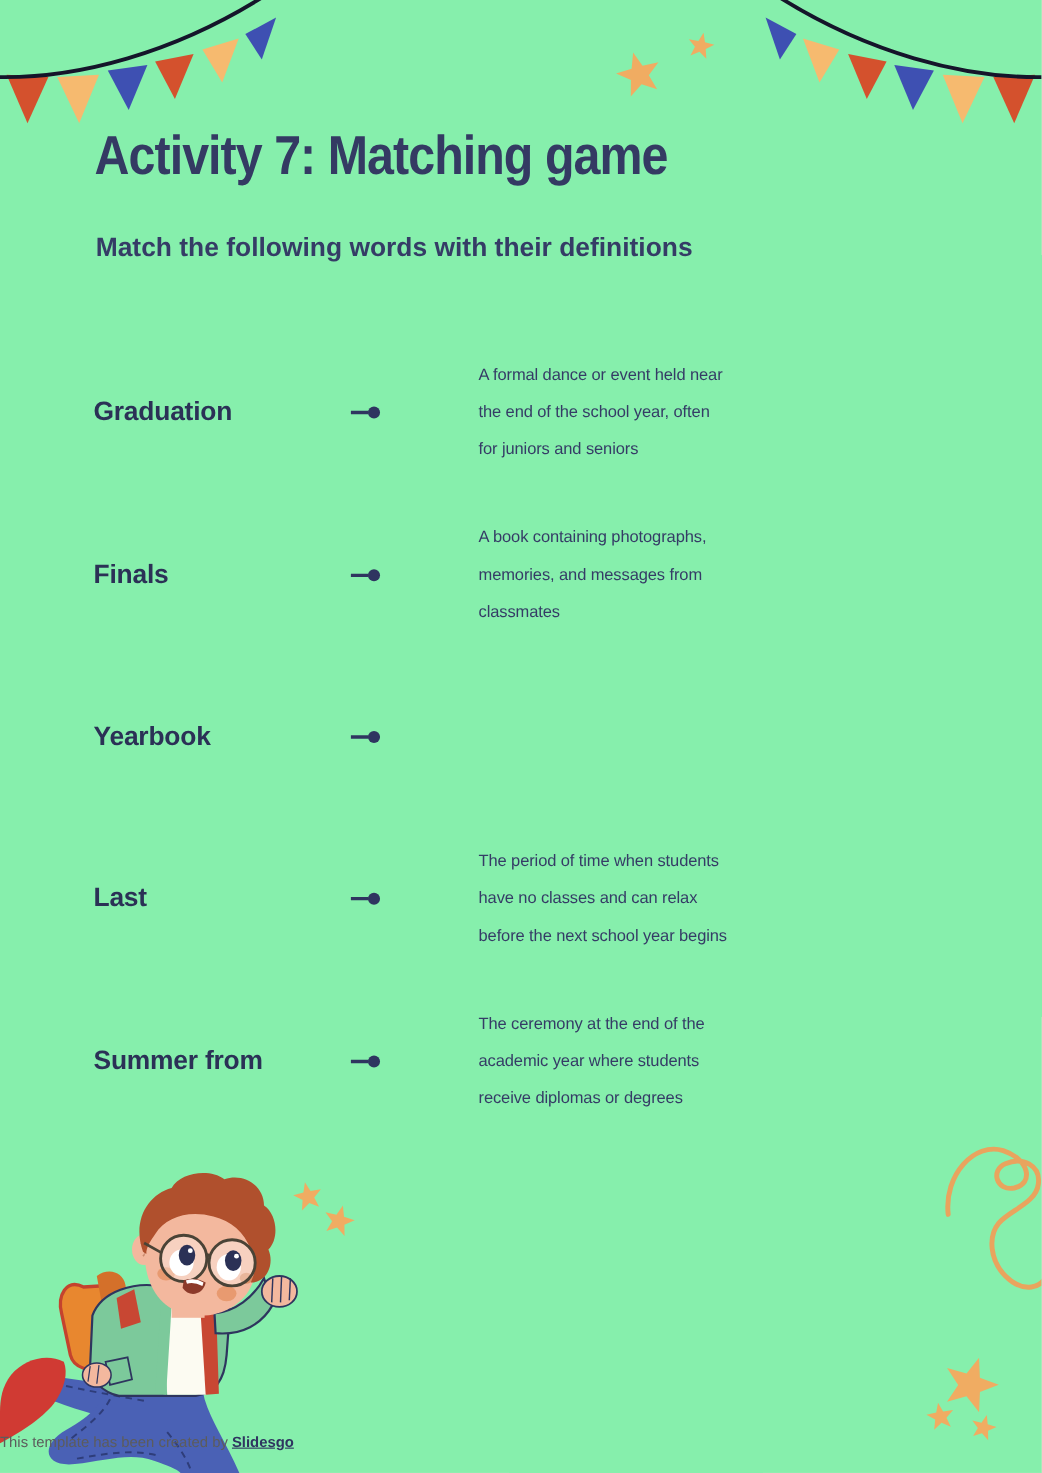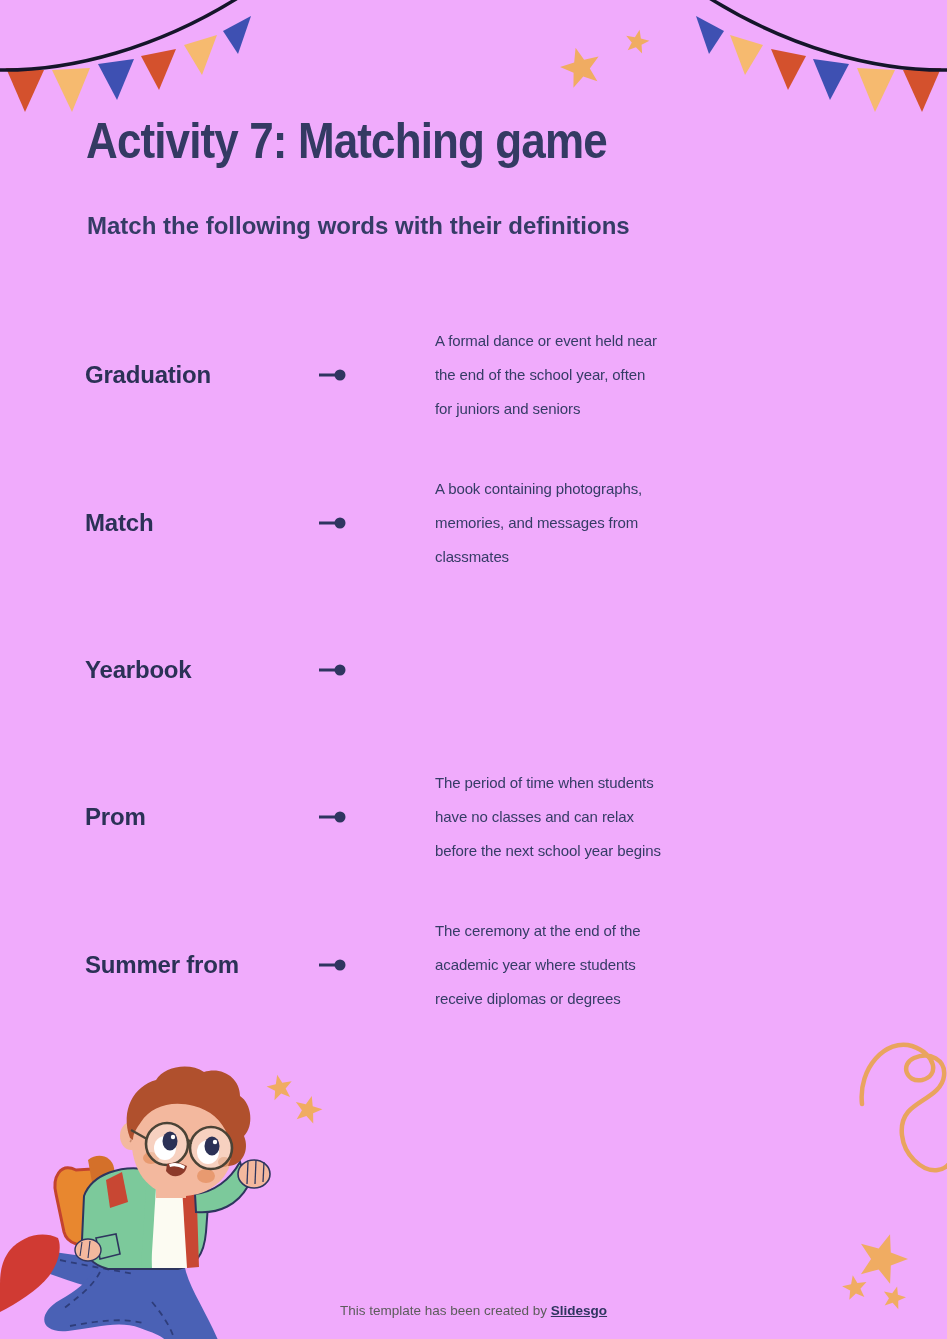--- a/index.html
+++ b/index.html
@@ -1,19 +1,19 @@
 <!DOCTYPE html>
 <html><head>
 <meta charset="utf-8">
 <style>
   html,body{margin:0;padding:0;}
   body{background:#e9e2d2;font-family:"Liberation Sans",sans-serif;}
   .page{
     position:relative;width:947px;height:1339px;margin:0 auto;
-    background:#f0abfc;overflow:hidden;
+    background:#86efac;overflow:hidden;
   }
   
   .deco{position:absolute;pointer-events:none;}
   #bunting-left{left:0;top:0;}
   #bunting-right{right:0;top:0;}
   #stars-top{left:553px;top:24px;}
   #swirl{left:856px;top:1020px;}
   #stars-bottom{left:830px;top:1224px;}
   #stars-boy{left:254px;top:1070px;}
   #boy{left:0;top:1060px;}
@@ -36,21 +36,21 @@
   .match-word{
     font-size:24px;font-weight:bold;color:#2B3156;letter-spacing:-0.2px;
   }
   .match-connector{line-height:0;}
   .match-definition{
     font-size:15px;line-height:34px;color:#353C66;
     white-space:pre-line;max-width:440px;letter-spacing:-0.1px;
   }
   
   .footer{
-    position:absolute;left:0;top:1303px;width:100%;text-align:center;
+    position:absolute;left:0;top:1303px;width:100%;
     font-size:13.5px;color:#5c5c5c;margin:0;
   }
   .footer .brand{
     color:#2F3560;font-weight:bold;text-decoration:underline;cursor:pointer;
   }
 </style>
 </head>
 <body>
 
 <div class="page">
@@ -94,21 +94,21 @@
             <line x1="1" y1="7" x2="17" y2="7" stroke="#2F3560" stroke-width="3"></line>
             <circle cx="22" cy="7" r="5.5" fill="#2F3560"></circle>
           </svg>
       </div>
       <div class="match-definition">A formal dance or event held near
 the end of the school year, often
 for juniors and seniors</div>
     </div>
 
     <div class="match-row">
-      <div class="match-word">Match</div>
+      <div class="match-word">Finals</div>
       <div class="match-connector">
         <svg width="28" height="14" viewBox="0 0 28 14">
             <line x1="1" y1="7" x2="17" y2="7" stroke="#2F3560" stroke-width="3"></line>
             <circle cx="22" cy="7" r="5.5" fill="#2F3560"></circle>
           </svg>
       </div>
       <div class="match-definition">A book containing photographs,
 memories, and messages from
 classmates</div>
     </div>
@@ -117,21 +117,21 @@
       <div class="match-word">Yearbook</div>
       <div class="match-connector">
         <svg width="28" height="14" viewBox="0 0 28 14">
             <line x1="1" y1="7" x2="17" y2="7" stroke="#2F3560" stroke-width="3"></line>
             <circle cx="22" cy="7" r="5.5" fill="#2F3560"></circle>
           </svg>
       </div>
     </div>
 
     <div class="match-row">
-      <div class="match-word">Prom</div>
+      <div class="match-word">Last</div>
       <div class="match-connector">
         <svg width="28" height="14" viewBox="0 0 28 14">
             <line x1="1" y1="7" x2="17" y2="7" stroke="#2F3560" stroke-width="3"></line>
             <circle cx="22" cy="7" r="5.5" fill="#2F3560"></circle>
           </svg>
       </div>
       <div class="match-definition">The period of time when students
 have no classes and can relax
 before the next school year begins</div>
     </div>

